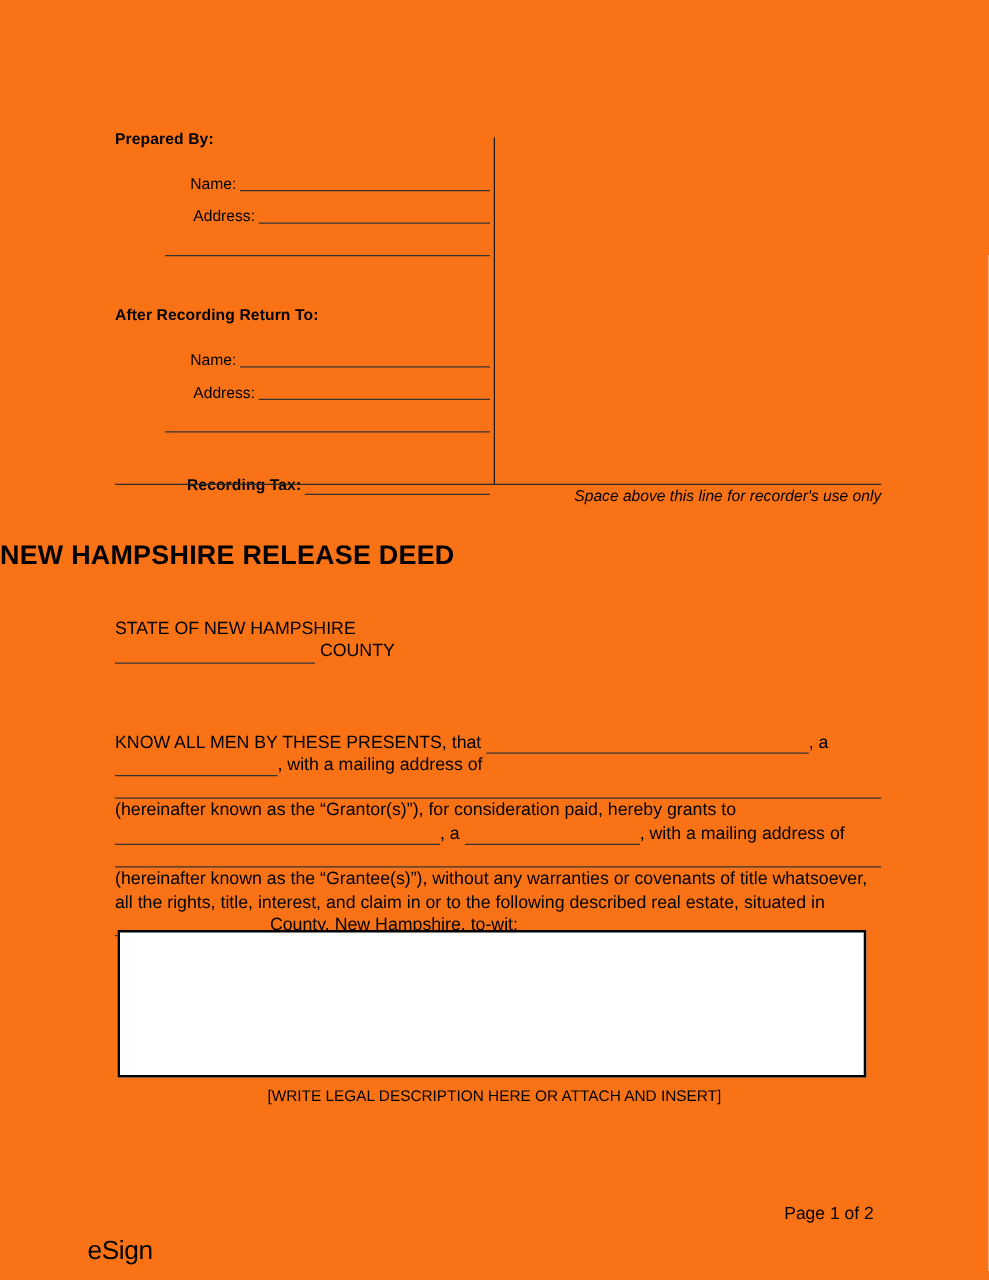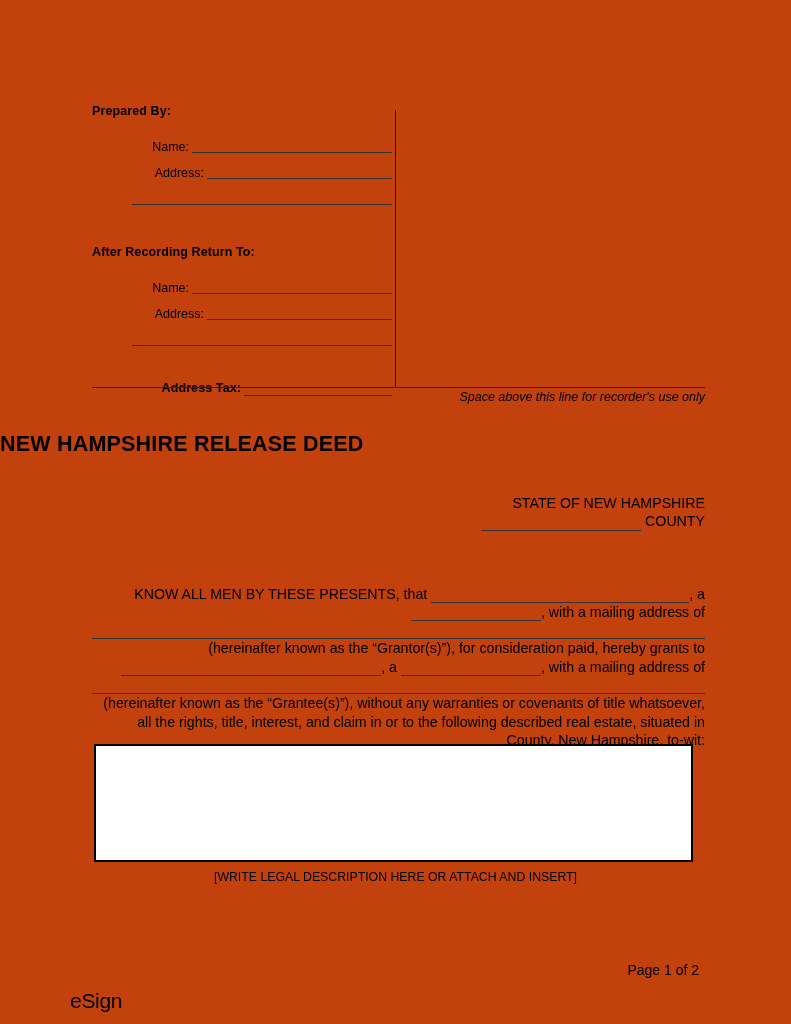--- a/index.html
+++ b/index.html
@@ -9,21 +9,21 @@
     background: #ffffff;
   }
   body {
     font-family: "Liberation Sans", sans-serif;
     color: #000000;
   }
   .page {
     position: relative;
     width: 791px;
     height: 1024px;
-    background: #c2410c;
+    background: #f97316;
     overflow: hidden;
     box-sizing: border-box;
   }
 
   
   .recorder-block {
     position: absolute;
     left: 92px;
     top: 104px;
     width: 613px;
@@ -110,21 +110,20 @@
   }
 
   
   .body-area {
     position: absolute;
     left: 92px;
     top: 494px;
     width: 613px;
     font-size: 14.2px;
     line-height: 18.3px;
-    text-align: right;
   }
   .body-line {
     white-space: nowrap;
   }
   .body-wrapline {
     white-space: normal;
   }
   .spacer-20 { height: 20px; }
   .spacer-34 { height: 34px; }
 
@@ -223,21 +222,21 @@
       </div>
       <div class="gap-sm"></div>
 
       <div class="fieldrow">
         <span class="rule rule-full"></span>
       </div>
 
       <div class="gap-xl"></div>
 
       <div class="fieldrow">
-        <span class="lbl blk-title">Address Tax:</span>
+        <span class="lbl blk-title">Recording Tax:</span>
         <span class="rule rule-tax"></span>
       </div>
 
     </div>
 
     <div class="vdivider"></div>
   </div>
 
   <div class="hrule"></div>
 

